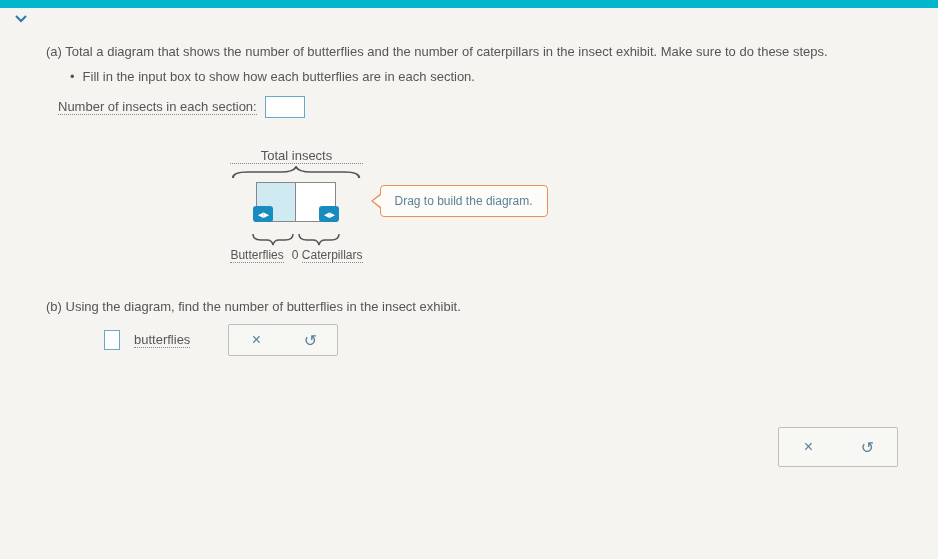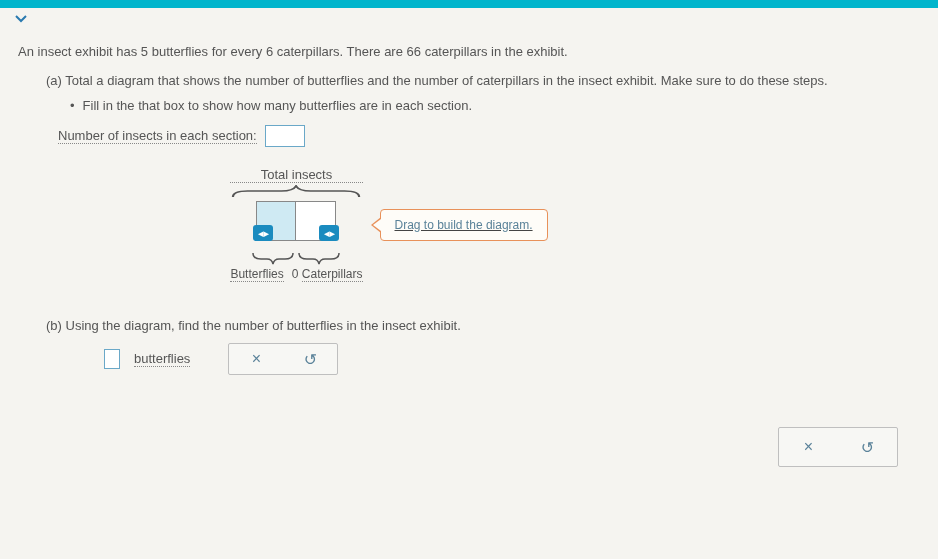--- a/index.html
+++ b/index.html
@@ -85,20 +85,21 @@
       transform: translateX(-80px);
     }
     .diagram {
       text-align: center;
       color: #555;
     }
     .diag-label-top {
       text-align: center;
       margin-bottom: 2px;
       border-bottom: 1px dotted transparent;
+      margin-top: 10px;
     }
     .brace-top, .brace-bottom { height: 14px; position: relative; }
     .brace-svg { width: 100%; height: 14px; display: block; }
     .boxes-row {
       display: flex;
       align-items: center;
       justify-content: center;
       height: 44px;
       position: relative;
     }
@@ -134,21 +135,21 @@
     .handle span { line-height: 1; }
     .bottom-braces { display: flex; justify-content: center; gap: 2px; }
     .bottom-label-row {
       display: flex;
       justify-content: center;
       gap: 8px;
       font-size: 12px;
       color: #555;
       margin-top: 2px;
     }
-    .callout-wrap { display: flex; align-items: center; text-decoration: underline; }
+    .callout-wrap { display: flex; align-items: center; }
     .callout-arrow {
       width: 0; height: 0;
       border-top: 8px solid transparent;
       border-bottom: 8px solid transparent;
       border-right: 10px solid #e8915a;
       margin-right: -1px;
       position: relative;
     }
     .callout-arrow::after {
       content: "";
@@ -219,31 +220,28 @@
 <body>
 
 <div class="top-bar"></div>
 <div class="chevron-btn">
   <svg width="12" height="8" viewBox="0 0 12 8">
       <path d="M1 1 L6 6 L11 1" stroke="#2a7ab0" stroke-width="2" fill="none"></path>
     </svg>
 </div>
 
 <div class="content">
-  <div class="problem-statement">
-    <span>An insect exhibit has </span><span class="num">5</span><span> butterflies for every </span><span class="num">6</span><span> caterpillars. There are </span><span class="num">66</span><span> caterpillars in the exhibit.</span>
-  </div>
 
   <div class="part-a">
     <span class="part-a-label">(a)</span>
     <span>Total a diagram that shows the number of butterflies and the number of caterpillars in the insect exhibit. Make sure to do these steps.</span>
   </div>
 
   <ul class="steps">
-    <li>Fill in the that box to show how many butterflies are in each section.</li>
+    <li>Fill in the input box to show how each butterflies are in each section.</li>
   </ul>
 
   <div class="section-input-row">
     <span class="label dotted">Number of insects in each section:</span>
     <input class="small-input" value="" style="">
   </div>
 
   <div class="diagram-area">
     <div class="diagram-wrap">
       <div class="diagram">

